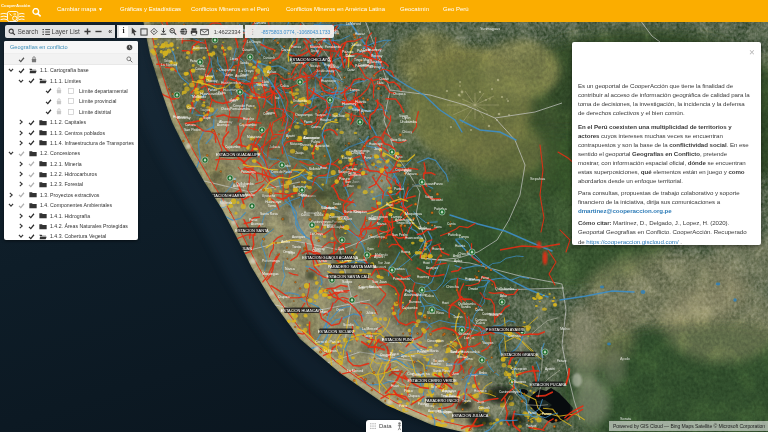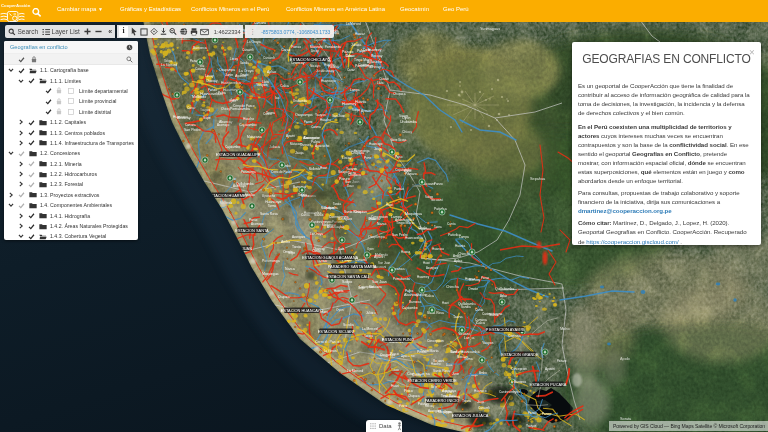--- a/index.html
+++ b/index.html
@@ -2397,21 +2397,20 @@
       <svg class="ic" width="8" height="7" viewBox="0 0 12 10" style="flex:none">
         <path d="M0.5 2.5 h3.5 l1 1.2 h5.5 v1 h-9 z" fill="#333"></path>
         <path d="M1.5 5.2 h10 l-1.5 4 h-9 z" fill="#333"></path>
       </svg>
       <span style="width:3px;flex:none"></span>
       <span>1.4.3. Cobertura Vegetal</span>
     </div>
 </div>
 
 <div id="infobox">
- <div style="position:absolute;top:49px;left:0;width:100%;text-align:center;font-size:12px;color:#4d4d4d;letter-spacing:-0.15px;white-space:nowrap;top:9.5px">GEOGRAFIAS EN CONFLICTO</div>
  <div style="position:absolute;top:5.5px;right:6px;font-size:7.5px;color:#b5b5b5">✕</div>
  <div style="position:absolute;top:39px;left:6px;font-size:6.15px;line-height:9.05px;color:#3a3a3a;letter-spacing:-0.06px;white-space:nowrap">
 Es un geoportal de CooperAcción que tiene la finalidad de<br>
 contribuir al acceso de información geográfica de calidad para la<br>
 toma de decisiones, la investigación, la incidencia y la defensa<br>
 de derechos colectivos y el bien común.<br>
 <span style="display:block;height:4.7px"></span>
 <b>En el Perú coexisten una multiplicidad de territorios y</b><br>
 <b>actores</b> cuyos intereses muchas veces se encuentran<br>
 contrapuestos y son la base de la <b>conflictividad social</b>. En ese<br>

